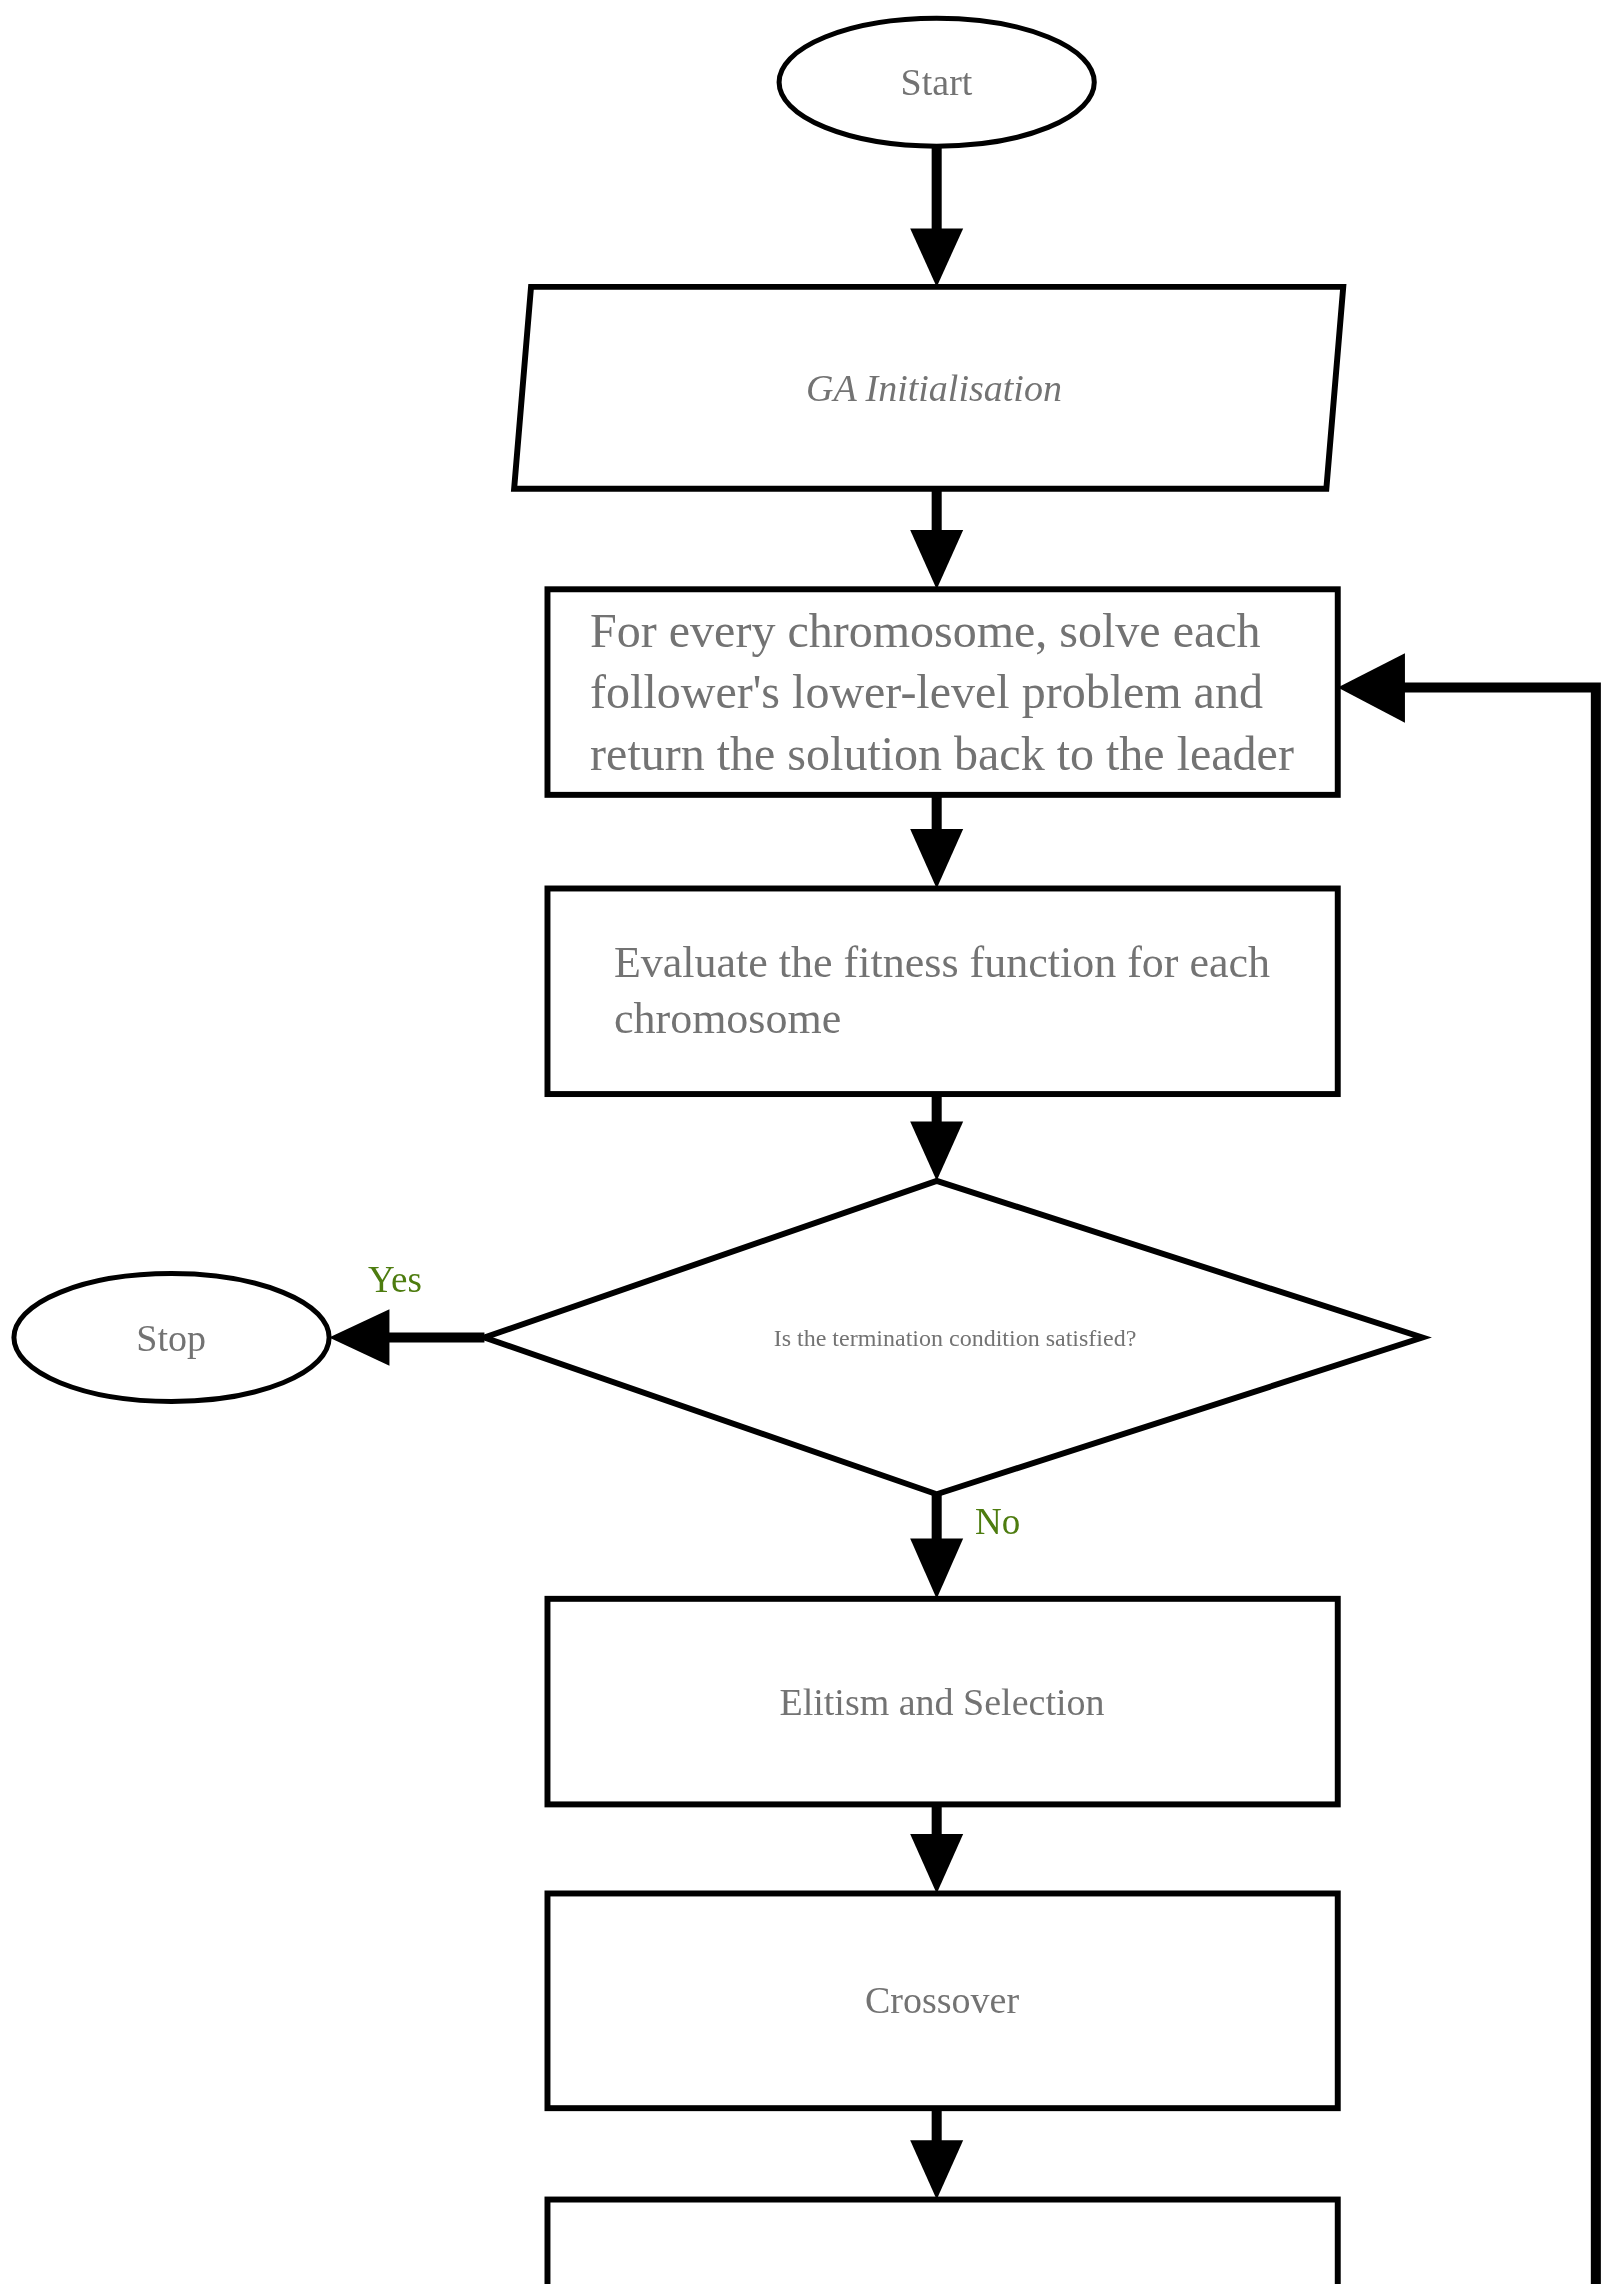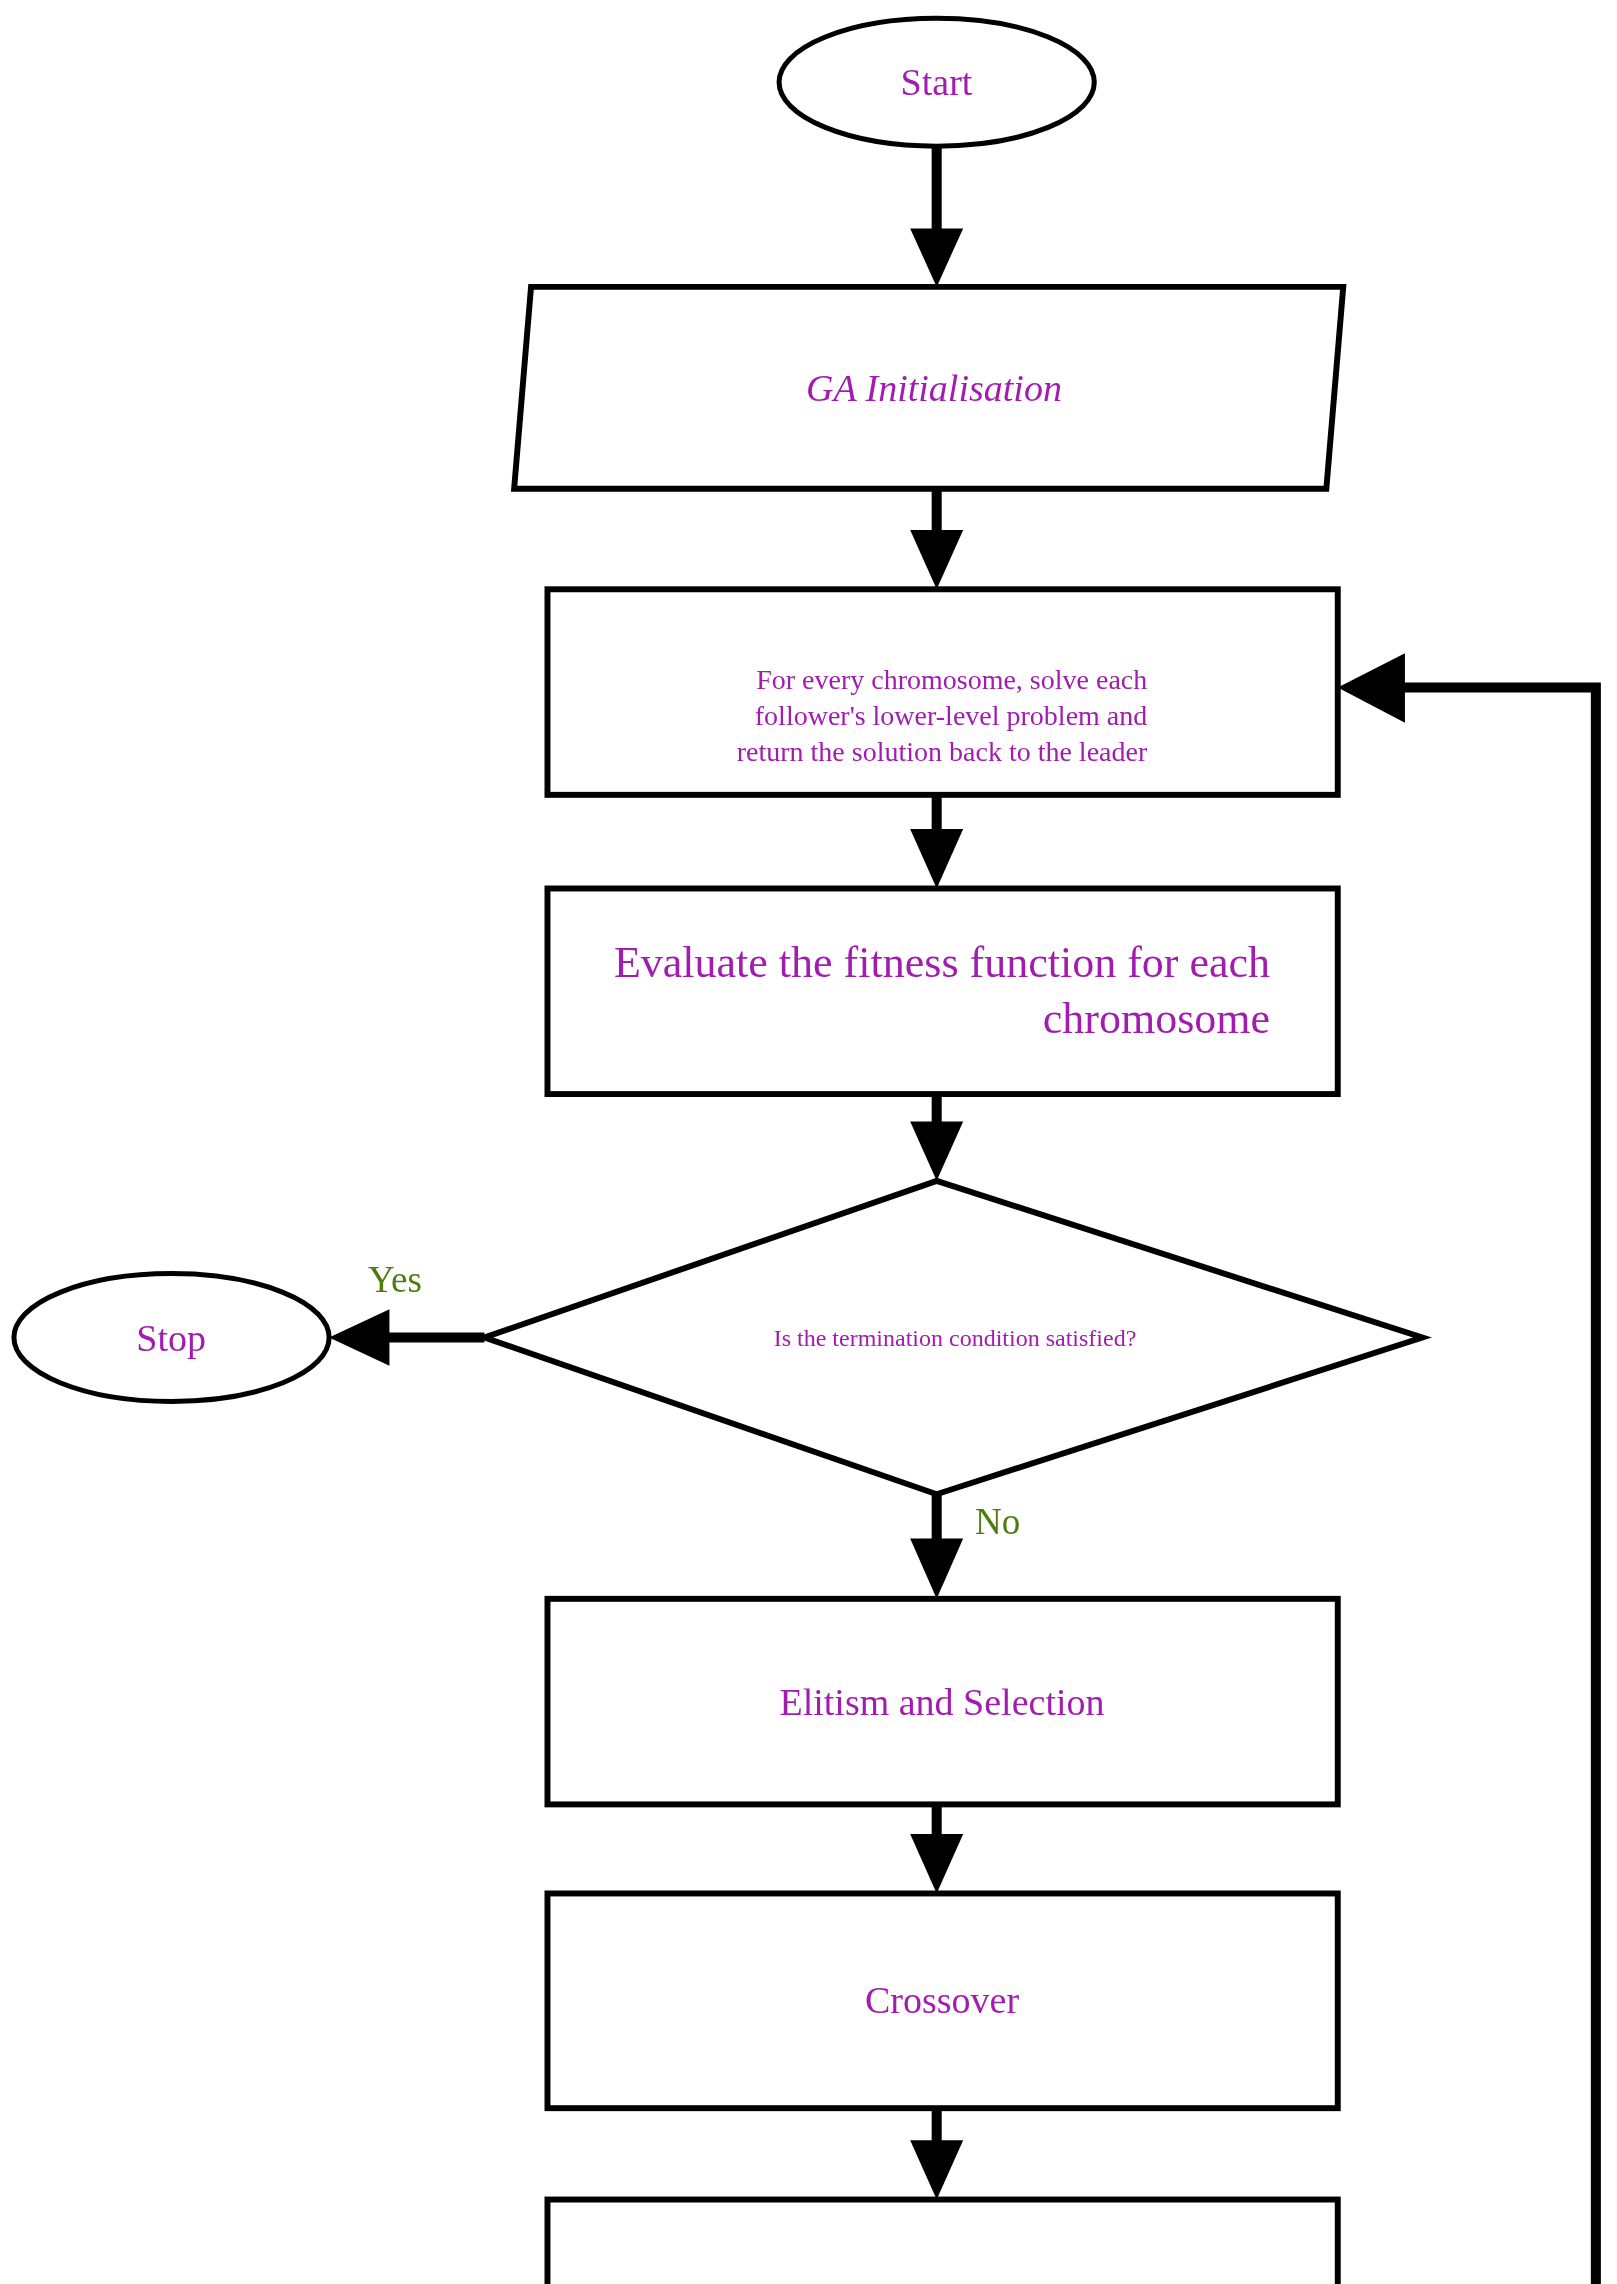--- a/index.html
+++ b/index.html
@@ -47,38 +47,38 @@
   }
   .arrowhead {
     fill: #000000;
     stroke: none;
   }
   .node-text {
     position: absolute;
     display: flex;
     align-items: center;
     justify-content: center;
-    text-align: right;
-    color: #a21caf;
+    text-align: left;
+    color: #737373;
     font-family: "Liberation Serif", "DejaVu Serif", serif;
     font-weight: 400;
     line-height: 1.28;
     white-space: pre-line;
     pointer-events: none;
   }
   .edge-label {
     position: absolute;
     color: #4d7c0f;
     font-family: "Liberation Serif", "DejaVu Serif", serif;
     font-weight: 400;
     white-space: nowrap;
   }
   .t-start     { left: 779px; top: 18px;   width: 315px;  height: 128px; font-size: 38px; }
   .t-init      { left: 525px; top: 287px;  width: 818px; height: 202px; font-size: 38px; font-style: italic; }
-  .t-solve     { left: 547px; top: 613px; width: 790px; height: 206px; font-size: 28px; }
+  .t-solve     { left: 547px; top: 589px; width: 790px; height: 206px; font-size: 48px; }
   .t-fitness   { left: 547px; top: 888px; width: 790px; height: 206px; font-size: 44px; }
   .t-decision  { left: 489px; top: 1274px; width: 932px; height: 128px; font-size: 24px; }
   .t-stop      { left: 13.7px;   top: 1274px; width: 315px;  height: 128px; font-size: 38px; }
   .t-elitism   { left: 547px; top: 1599px; width: 790px; height: 206px; font-size: 38px; }
   .t-crossover { left: 547px; top: 1893px; width: 790px; height: 215px; font-size: 38px; }
   .t-mutation  { left: 547px; top: 2200px; width: 790px; height: 215px; font-size: 38px; }
   .l-yes { left: 368px;  top: 1258px; font-size: 37px; }
   .l-no  { left: 975px; top: 1500px; font-size: 37px; }
 </style>
 </head>

